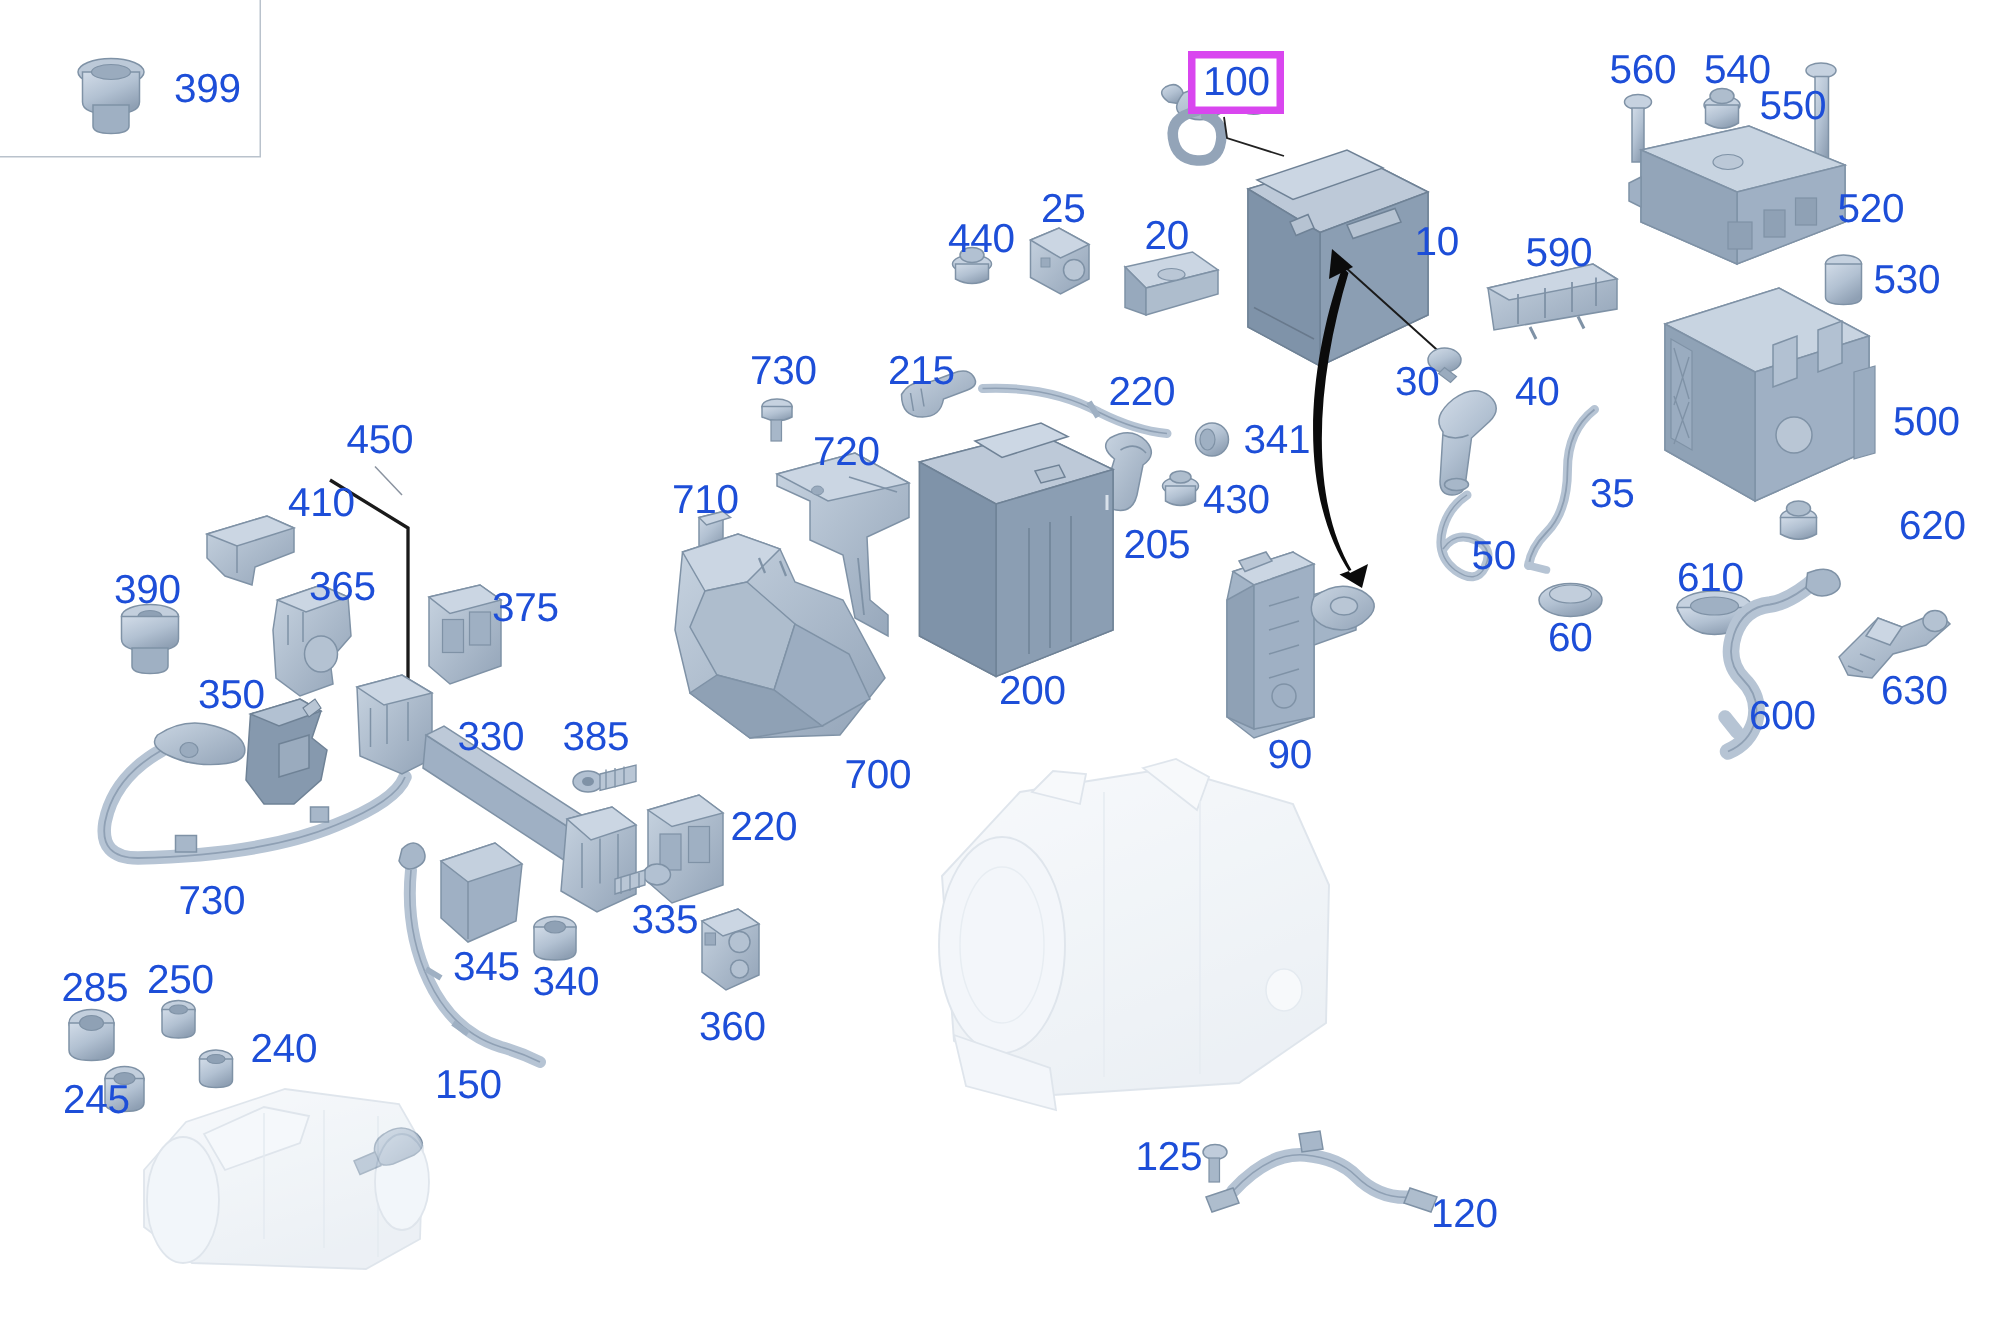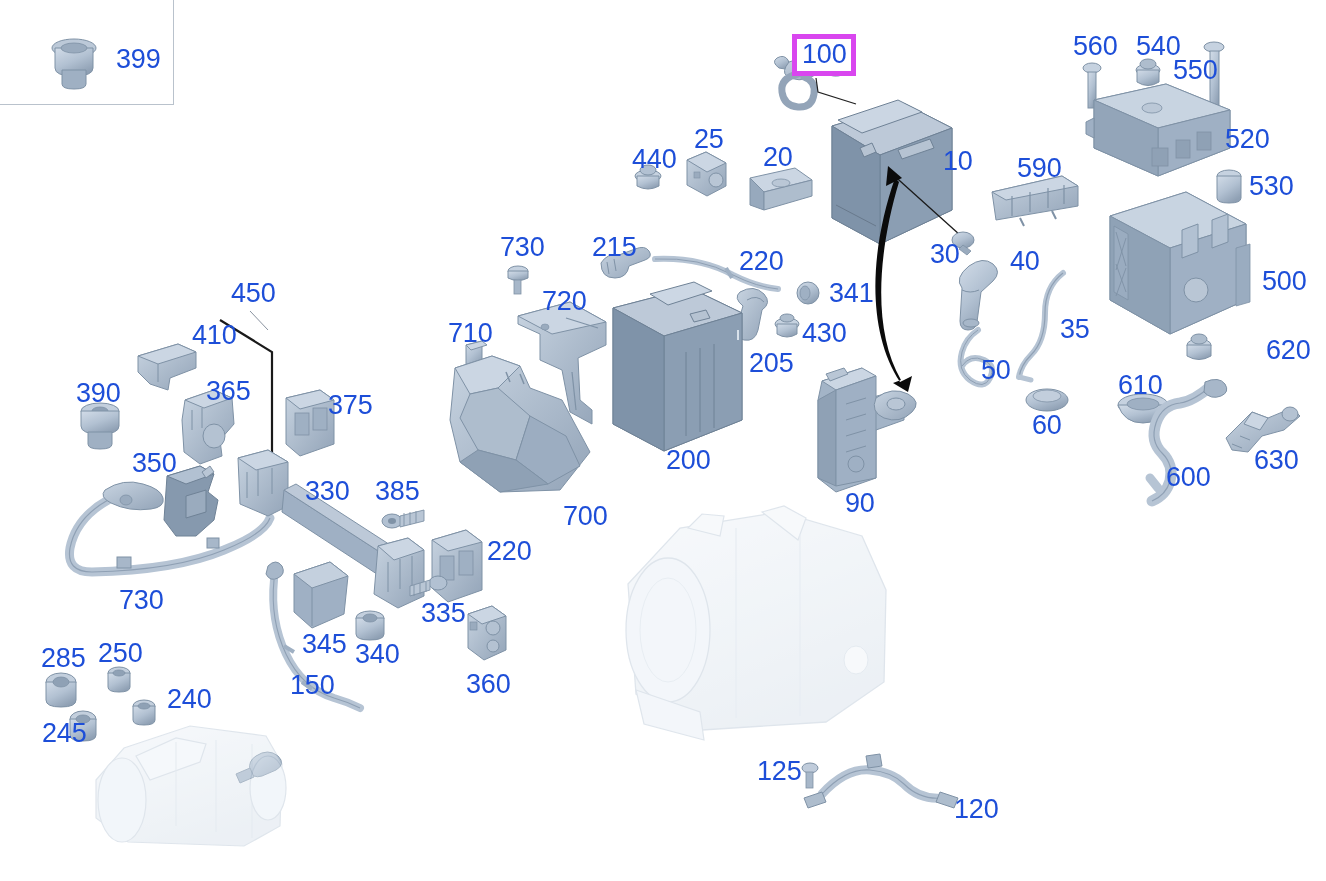--- a/index.html
+++ b/index.html
@@ -488,16 +488,16 @@
     <div class="lbl" style="left: 487px; top: 538px;">220</div>
     <div class="lbl" style="left: 421px; top: 600px;">335</div>
     <div class="lbl" style="left: 466px; top: 671px;">360</div>
     <div class="lbl" style="left: 302px; top: 631px;">345</div>
     <div class="lbl" style="left: 355px; top: 641px;">340</div>
     <div class="lbl" style="left: 119px; top: 587px;">730</div>
     <div class="lbl" style="left: 41px; top: 645px;">285</div>
     <div class="lbl" style="left: 98px; top: 640px;">250</div>
     <div class="lbl" style="left: 167px; top: 686px;">240</div>
     <div class="lbl" style="left: 42px; top: 720px;">245</div>
-    <div class="lbl" style="left: 290px; top: 672px; text-align: center;">150</div>
+    <div class="lbl" style="left: 290px; top: 710px; text-align: center;">150</div>
     <div class="lbl" style="left: 757px; top: 758px;">125</div>
     <div class="lbl" style="left: 936px; top: 796px; margin-left: 18px;">120</div>
   </div>
 
 </body></html>

